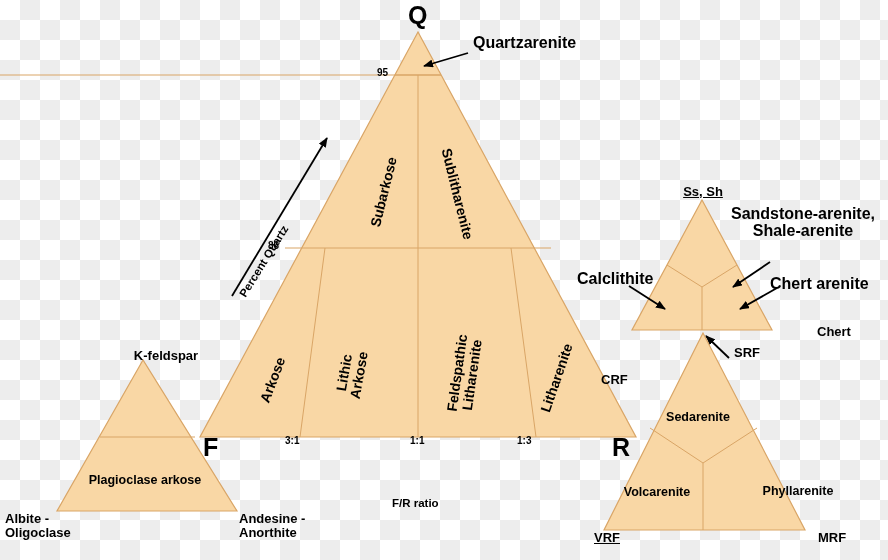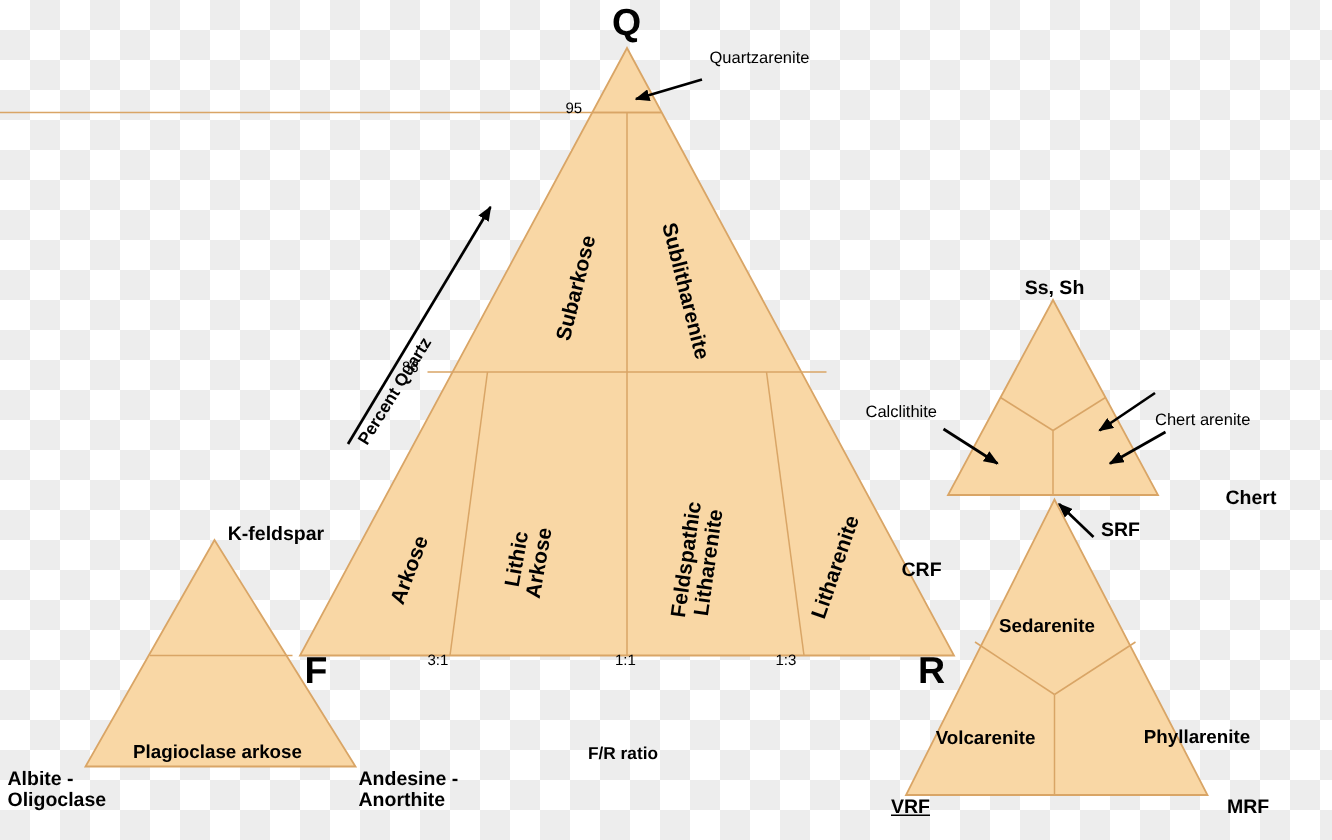--- a/index.html
+++ b/index.html
@@ -12,22 +12,22 @@
       linear-gradient(45deg,#ededed 25%,transparent 25%,transparent 75%,#ededed 75%),
       linear-gradient(45deg,#ededed 25%,transparent 25%,transparent 75%,#ededed 75%);
     background-size:40px 40px;
     background-position:0 0, 20px 20px;
   }
   #stage{position:absolute;left:0;top:0;width:888px;height:560px;}
   svg.diagram{position:absolute;left:0;top:0;width:888px;height:560px;}
   .lbl{position:absolute;white-space:nowrap;color:#000;font-weight:bold;line-height:1.08;}
   .vertex-big{font-size:25px;font-weight:bold;}
   .vertex-sm{font-size:13px;font-weight:bold;}
-  .callout{font-size:11px;font-weight:normal;}
-  .tick{font-size:10px;font-weight:normal;}
+  .callout{font-size:16px;font-weight:bold;}
+  .tick{font-size:10px;font-weight:bold;}
   .axis-cap{font-size:11.5px;font-weight:bold;}
   .field{font-size:14px;font-weight:bold;text-align:center;}
   .field-sm{font-size:12.5px;font-weight:bold;}
   .rot{transform-origin:50% 50%;}
   .ctr{transform:translate(-50%,-50%);}
 </style>
 </head>
 <body>
 
 <div id="stage">
@@ -106,36 +106,40 @@
     <span>Arkose</span>
   </div>
 
   <div class="lbl field ctr rot" style="left:465px;top:374px;transform:translate(-50%,-50%) rotate(-82deg);">
     <span>Feldspathic</span><br>
     <span>Litharenite</span>
   </div>
 
   <div class="lbl field ctr rot" style="left:557px;top:378px;transform:translate(-50%,-50%) rotate(-71deg);">Litharenite</div>
 
-  <div class="lbl vertex-sm ctr" style="left:168px;top:356px;padding-left:32px;">K-feldspar</div>
+  <div class="lbl vertex-sm ctr" style="left:150px;top:356px;padding-left:32px;">K-feldspar</div>
   <div class="lbl vertex-sm" style="left:5px;top:512px;">
     <span>Albite -</span><br>
     <span>Oligoclase</span>
   </div>
   <div class="lbl vertex-sm" style="left:239px;top:512px;">
     <span>Andesine -</span><br>
     <span>Anorthite</span>
   </div>
-  <div class="lbl field-sm ctr" style="left:145px;top:502px;">Plagioclase arkose</div>
+  <div class="lbl field-sm ctr" style="left:145px;top:481px;">Plagioclase arkose</div>
 
-  <div class="lbl vertex-sm ctr" style="left:703px;top:192px;">Ss, Sh</div>
+  <div class="lbl vertex-sm ctr" style="left:703px;top:192px;text-decoration:underline;">Ss, Sh</div>
   <div class="lbl vertex-sm" style="left:601px;top:325px;margin-top:48px;">CRF</div>
   <div class="lbl vertex-sm" style="left:817px;top:325px;">Chert</div>
   <div class="lbl vertex-sm" style="left:734px;top:346px;">SRF</div>
 
+  <div class="lbl callout" style="left:731px;top:205px;text-align:center;">
+    <span>Sandstone-arenite,</span><br>
+    <span>Shale-arenite</span>
+  </div>
   <div class="lbl callout" style="left:577px;top:270px;">Calclithite</div>
   <div class="lbl callout" style="left:770px;top:275px;">Chert arenite</div>
 
   <div class="lbl vertex-sm" style="left:594px;top:531px;text-decoration:underline;">VRF</div>
   <div class="lbl vertex-sm" style="left:818px;top:531px;text-align:right;">MRF</div>
   <div class="lbl field-sm ctr" style="left:698px;top:418px;">Sedarenite</div>
   <div class="lbl field-sm ctr" style="left:657px;top:493px;">Volcarenite</div>
   <div class="lbl field-sm ctr" style="left:760px;top:492px;margin-left:38px;">Phyllarenite</div>
 
 </div>

